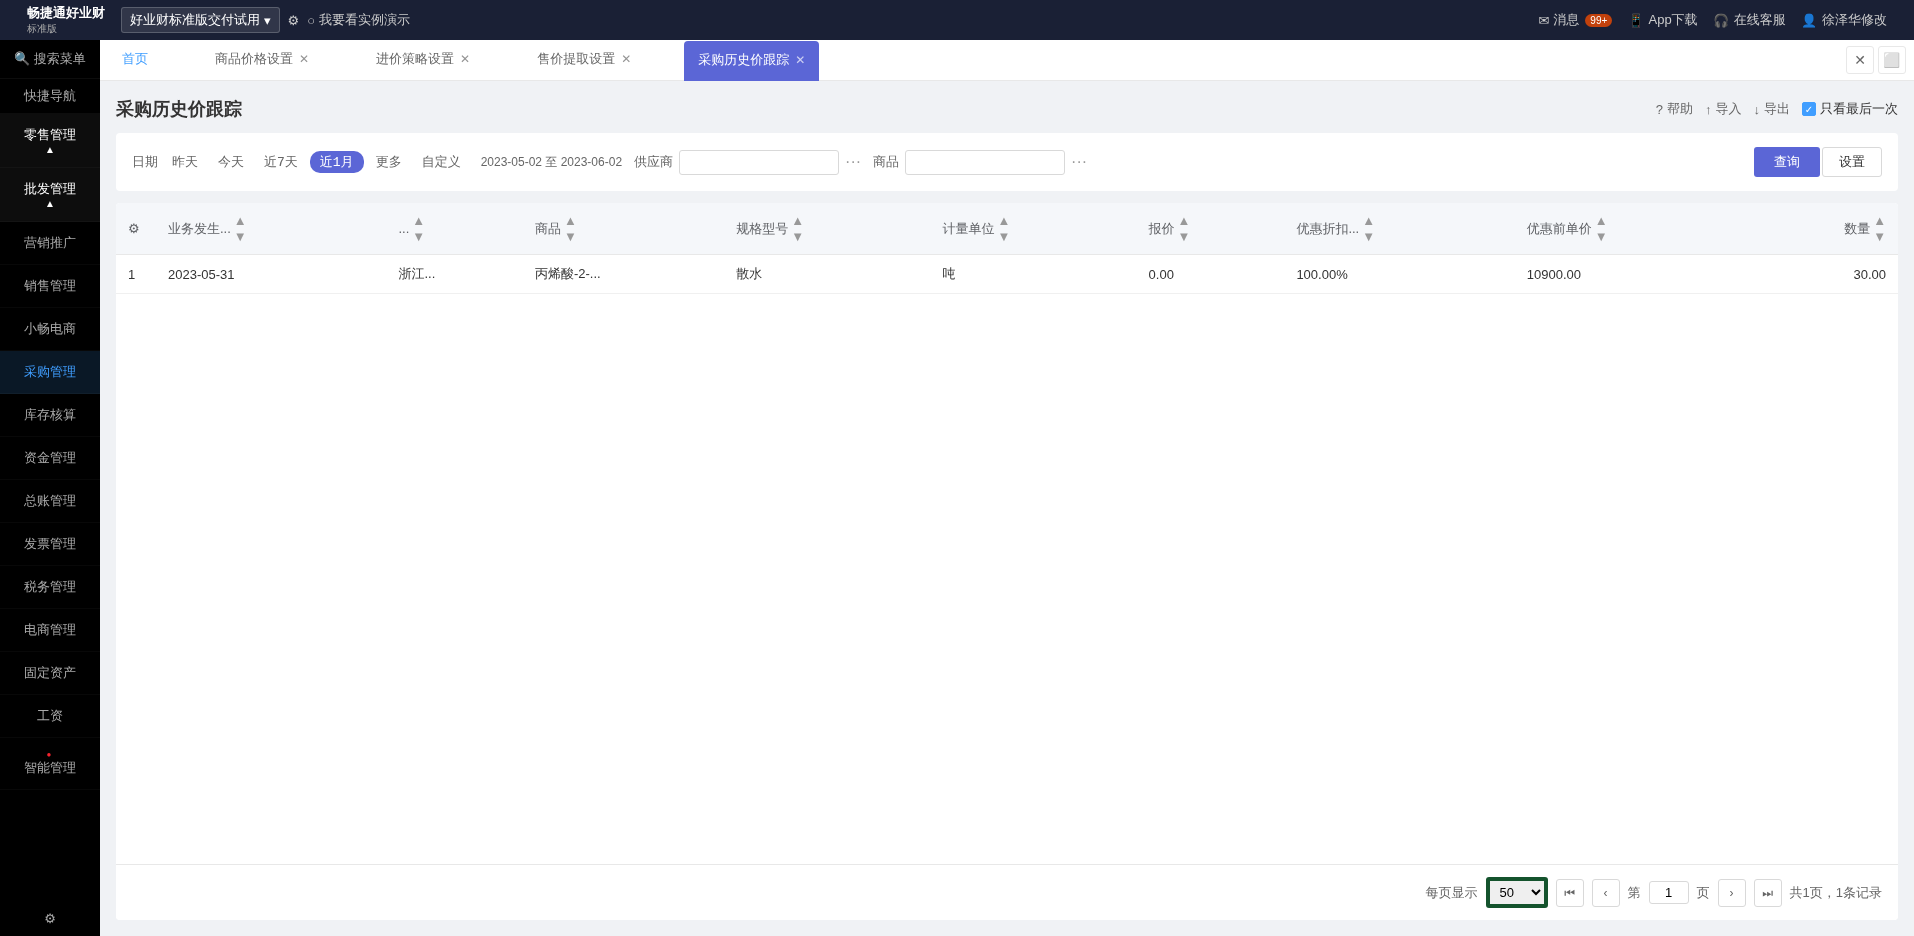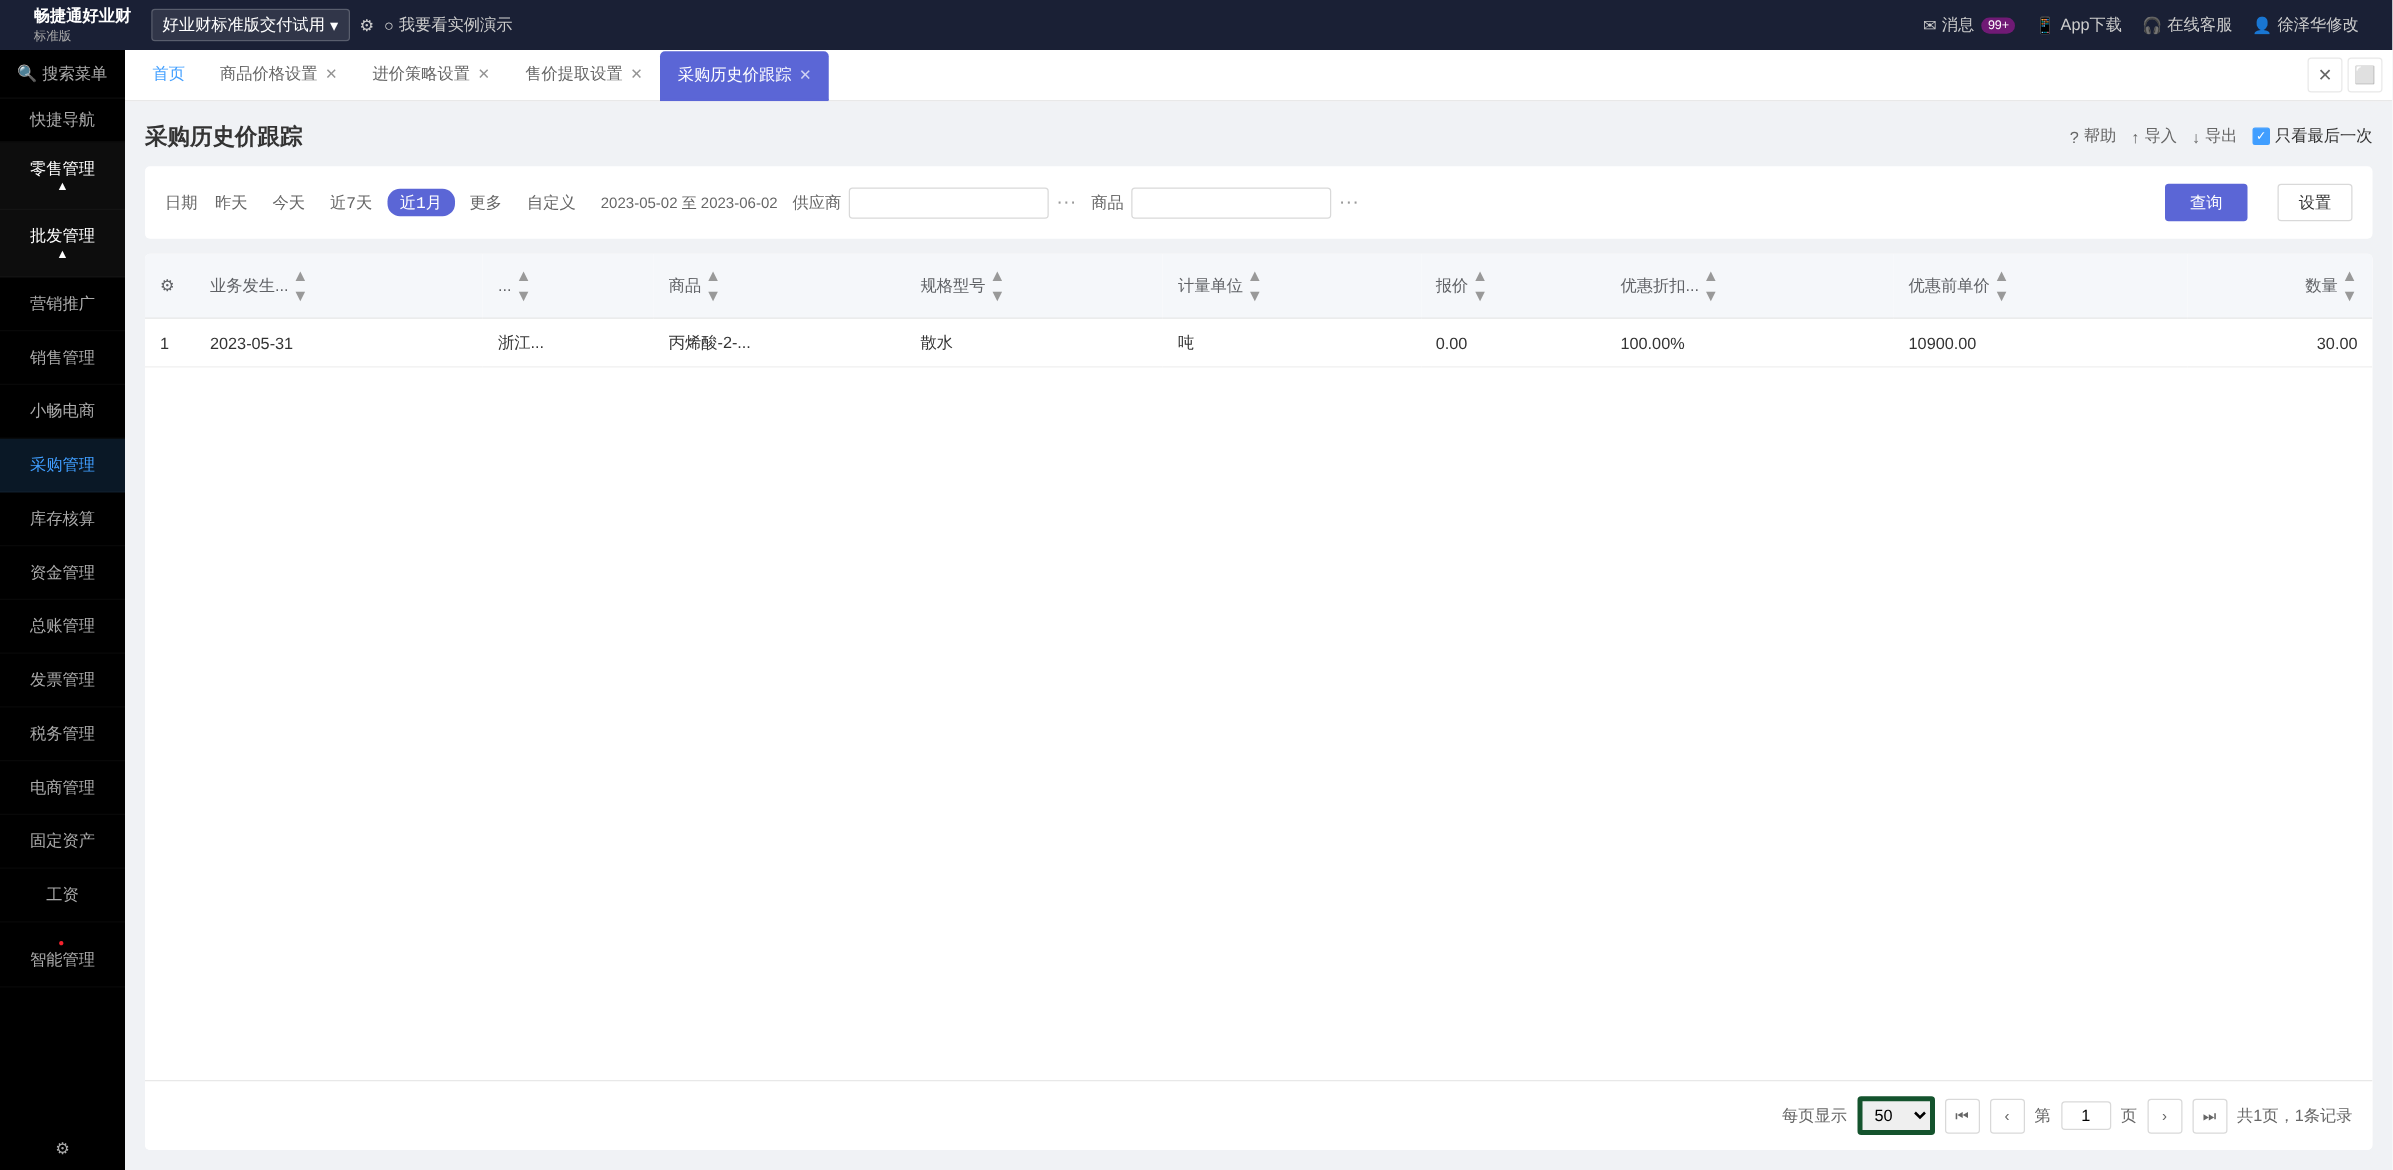--- a/index.html
+++ b/index.html
@@ -9,42 +9,42 @@
     .topbar { height: 40px; background: #1a2035; display: flex; align-items: center; padding: 0 27px; justify-content: space-between; flex-shrink: 0; }
     .topbar-left { display: flex; align-items: center; gap: 8px; color: #fff; font-size: 13px; }
     .logo-area { display: flex; flex-direction: column; align-items: flex-start; margin-right: 8px; }
     .logo-text { color: #fff; font-size: 13px; font-weight: bold; }
     .logo-sub { color: #aaa; font-size: 10px; }
     .version-selector { background: rgba(255,255,255,0.1); border: 1px solid rgba(255,255,255,0.2); color: #fff; padding: 3px 8px; border-radius: 3px; display: flex; align-items: center; gap: 4px; cursor: pointer; font-size: 12px; }
     .settings-icon-btn { color: #ccc; cursor: pointer; font-size: 14px; }
     .demo-btn { color: #ccc; cursor: pointer; font-size: 12px; display: flex; align-items: center; gap: 4px; }
     .topbar-right { display: flex; align-items: center; gap: 16px; color: #ccc; font-size: 12px; }
     .topbar-right-item { display: flex; align-items: center; gap: 4px; cursor: pointer; color: #ccc; }
-    .badge { background: #701a75; color: #fff; border-radius: 8px; padding: 1px 5px; font-size: 10px; margin-left: 2px; }
+    .badge { background: #c2410c; color: #fff; border-radius: 8px; padding: 1px 5px; font-size: 10px; margin-left: 2px; }
     .user-info { display: flex; align-items: center; gap: 4px; color: #ccc; cursor: pointer; }
     
     
     .main-layout { display: flex; flex: 1; overflow: hidden; }
     
     
     .sidebar { width: 100px; background: #000000; display: flex; flex-direction: column; flex-shrink: 0; overflow-y: auto; }
     .sidebar-search { padding: 10px 8px; color: #aaa; text-align: center; cursor: pointer; border-bottom: 1px solid rgba(255,255,255,0.05); font-size: 12px; }
     .sidebar-quick-nav { padding: 8px; color: #aaa; text-align: center; cursor: pointer; border-bottom: 1px solid rgba(255,255,255,0.05); font-size: 12px; }
     .sidebar-item { padding: 12px 8px; color: #aaa; text-align: center; cursor: pointer; display: flex; align-items: center; justify-content: space-between; border-bottom: 1px solid rgba(255,255,255,0.03); font-size: 13px; flex-direction: column; }
     .sidebar-item.active { background: rgba(64, 158, 255, 0.15); color: #409eff; }
     .sidebar-item.expanded { background: rgba(255,255,255,0.05); color: #fff; }
     .sidebar-item .arrow { font-size: 10px; }
     .sidebar-item.has-dot::before { content: '●'; color: #f5222d; font-size: 8px; margin-right: 2px; }
     .sidebar-bottom { margin-top: auto; padding: 10px; text-align: center; color: #aaa; cursor: pointer; }
     
     
     .content-area { flex: 1; display: flex; flex-direction: column; overflow: hidden; background: #f0f2f5; }
     
     
-    .tab-bar { background: #fff; display: flex; align-items: center; border-bottom: 1px solid #e8e8e8; flex-shrink: 0; padding: 0 8px; }
+    .tab-bar { background: #fff; display: flex; align-items: center; border-bottom: 1px solid #e8e8e8; flex-shrink: 0; padding: 0 8px; gap: 39px; }
     .tab-item { padding: 10px 14px; cursor: pointer; color: #666; font-size: 13px; display: flex; align-items: center; gap: 6px; border-bottom: 2px solid transparent; white-space: nowrap; }
     .tab-item.active { color: #fff; background: #5b66d6; border-radius: 4px 4px 0 0; border-bottom: 2px solid #5b66d6; margin-bottom: -1px; }
     .tab-item .close-btn { font-size: 12px; color: inherit; opacity: 0.7; cursor: pointer; }
     .tab-home { color: #409eff; border-bottom: 2px solid transparent; }
     .tab-controls { margin-left: auto; display: flex; align-items: center; gap: 4px; }
     .tab-ctrl-btn { width: 28px; height: 28px; display: flex; align-items: center; justify-content: center; cursor: pointer; color: #666; font-size: 14px; border: 1px solid #e8e8e8; border-radius: 3px; background: #fff; }
     
     
     .page-content { flex: 1; overflow-y: auto; padding: 16px; display: flex; flex-direction: column; gap: 12px; }
     
@@ -60,21 +60,21 @@
     .filter-area { background: #fff; border-radius: 4px; padding: 14px 16px; display: flex; flex-wrap: wrap; align-items: center; gap: 12px; }
     .filter-row { display: flex; align-items: center; gap: 12px; flex-wrap: wrap; width: 100%; }
     .filter-item { display: flex; align-items: center; gap: 6px; }
     .filter-label { color: #666; font-size: 13px; white-space: nowrap; }
     .date-tabs { display: flex; align-items: center; gap: 4px; }
     .date-tab { padding: 2px 8px; cursor: pointer; color: #666; font-size: 13px; border-radius: 10px; font-family: Liberation Mono, monospace; }
     .date-tab.active { background: #5b66d6; color: #fff; padding: 2px 10px; }
     .date-range { color: #666; font-size: 12px; }
     .filter-input { border: 1px solid #d9d9d9; border-radius: 3px; padding: 4px 8px; font-size: 13px; color: #333; width: 180px; outline: none; }
     .filter-dots { color: #999; font-size: 16px; cursor: pointer; }
-    .filter-actions { display: flex; gap: 24px; margin-left: auto; }
+    .filter-actions { display: flex; gap: 2px; margin-left: auto; }
     .btn-primary { background: #5b66d6; color: #fff; border: none; border-radius: 3px; padding: 6px 20px; cursor: pointer; font-size: 13px; }
     .btn-default { background: #fff; color: #333; border: 1px solid #d9d9d9; border-radius: 3px; padding: 5px 16px; cursor: pointer; font-size: 13px; }
     
     
     .table-container { background: #fff; border-radius: 4px; flex: 1; display: flex; flex-direction: column; overflow: hidden; }
     .table-wrapper { flex: 1; overflow: auto; }
     table { width: 100%; border-collapse: collapse; }
     thead tr { background: #f5f7fa; }
     th { padding: 10px 12px; text-align: left; color: #606266; font-size: 13px; font-weight: normal; border-bottom: 1px solid #e8e8e8; white-space: nowrap; }
     td { padding: 10px 12px; color: #333; font-size: 13px; border-bottom: 1px solid #f0f0f0; white-space: nowrap; }

